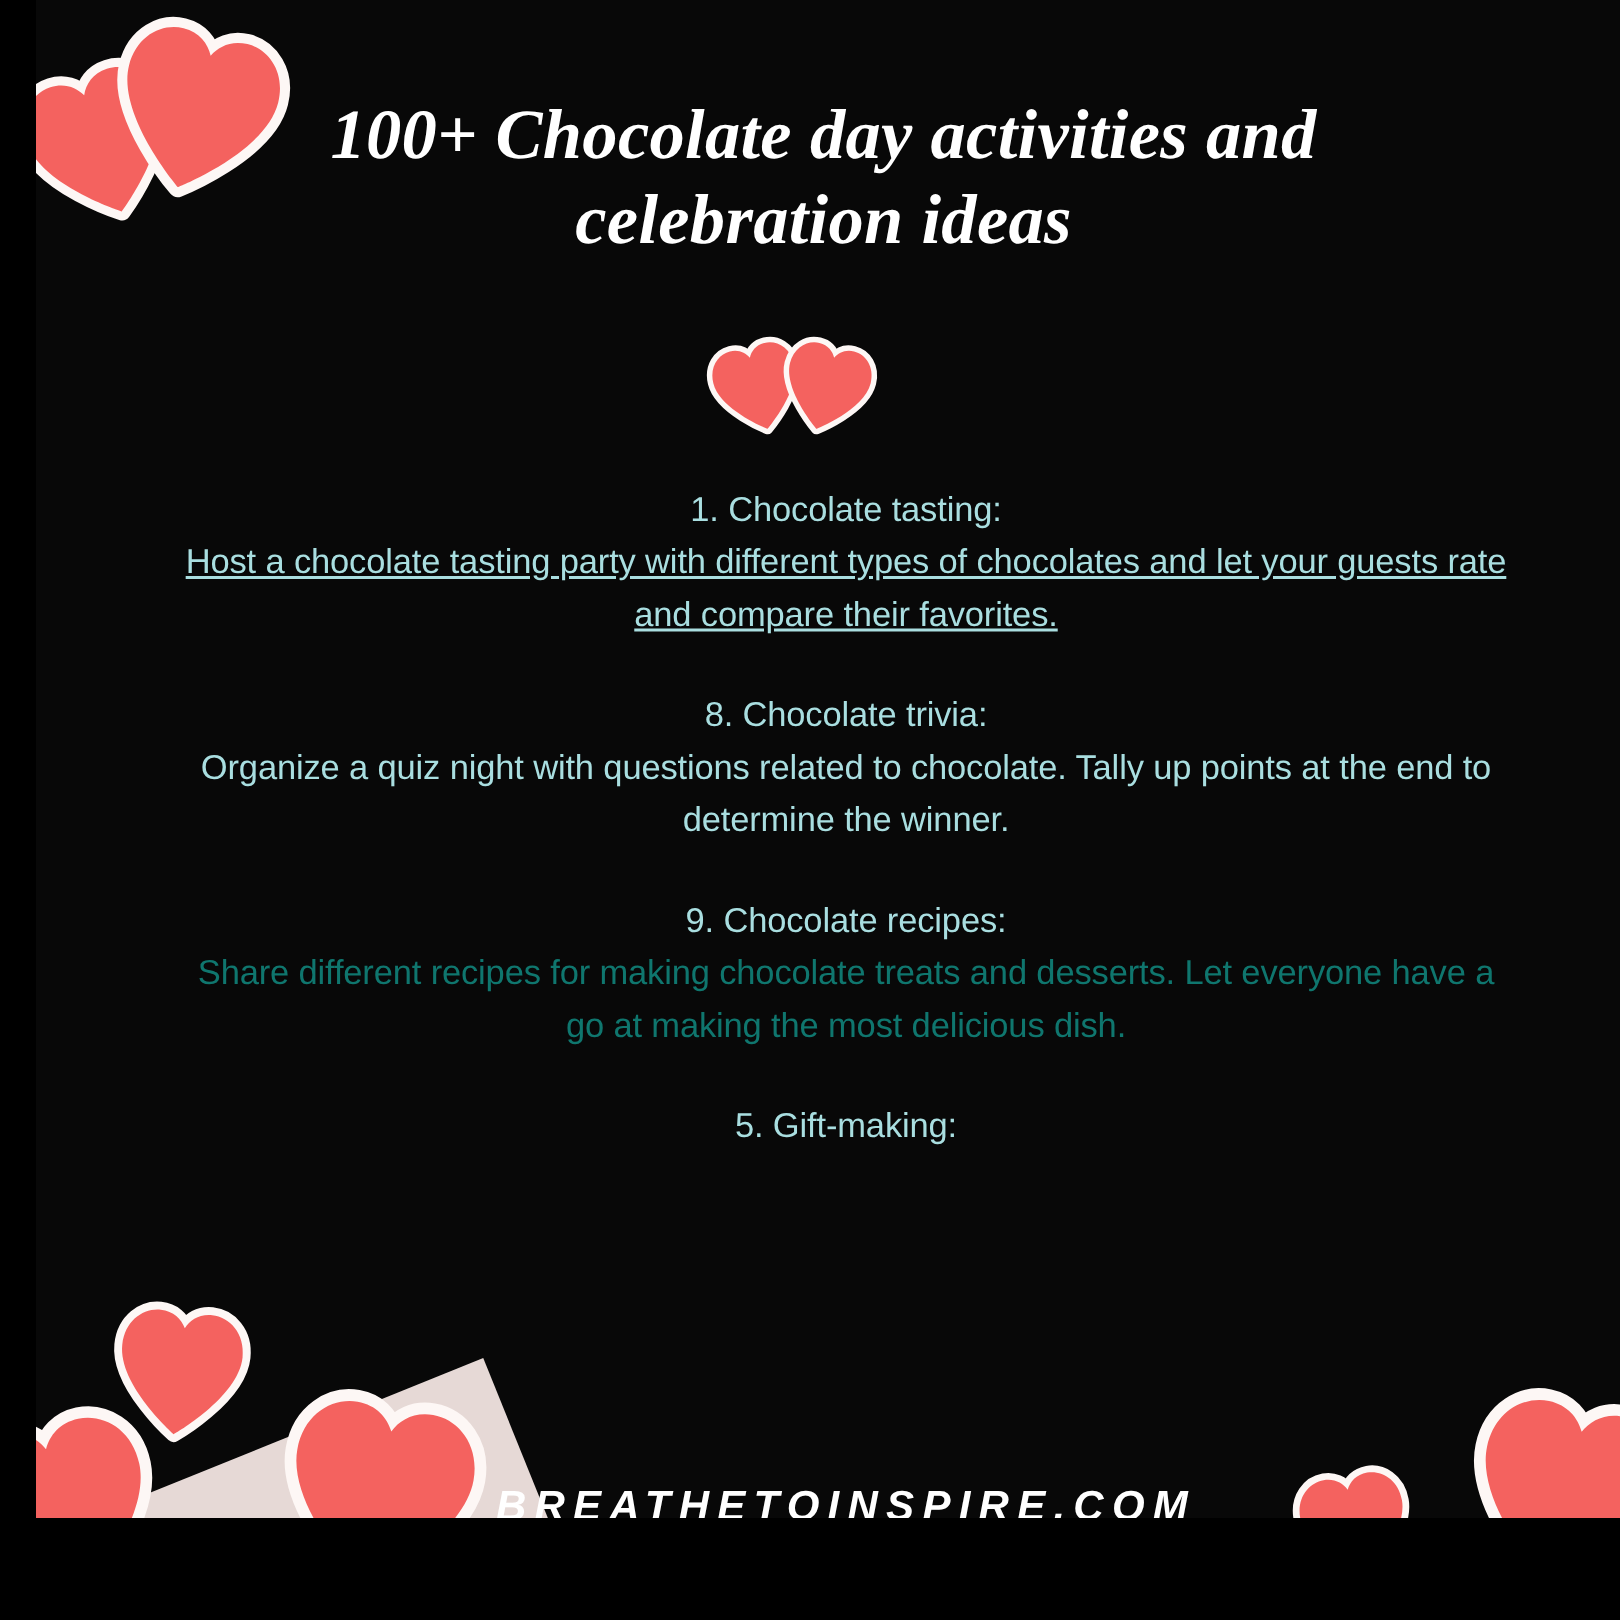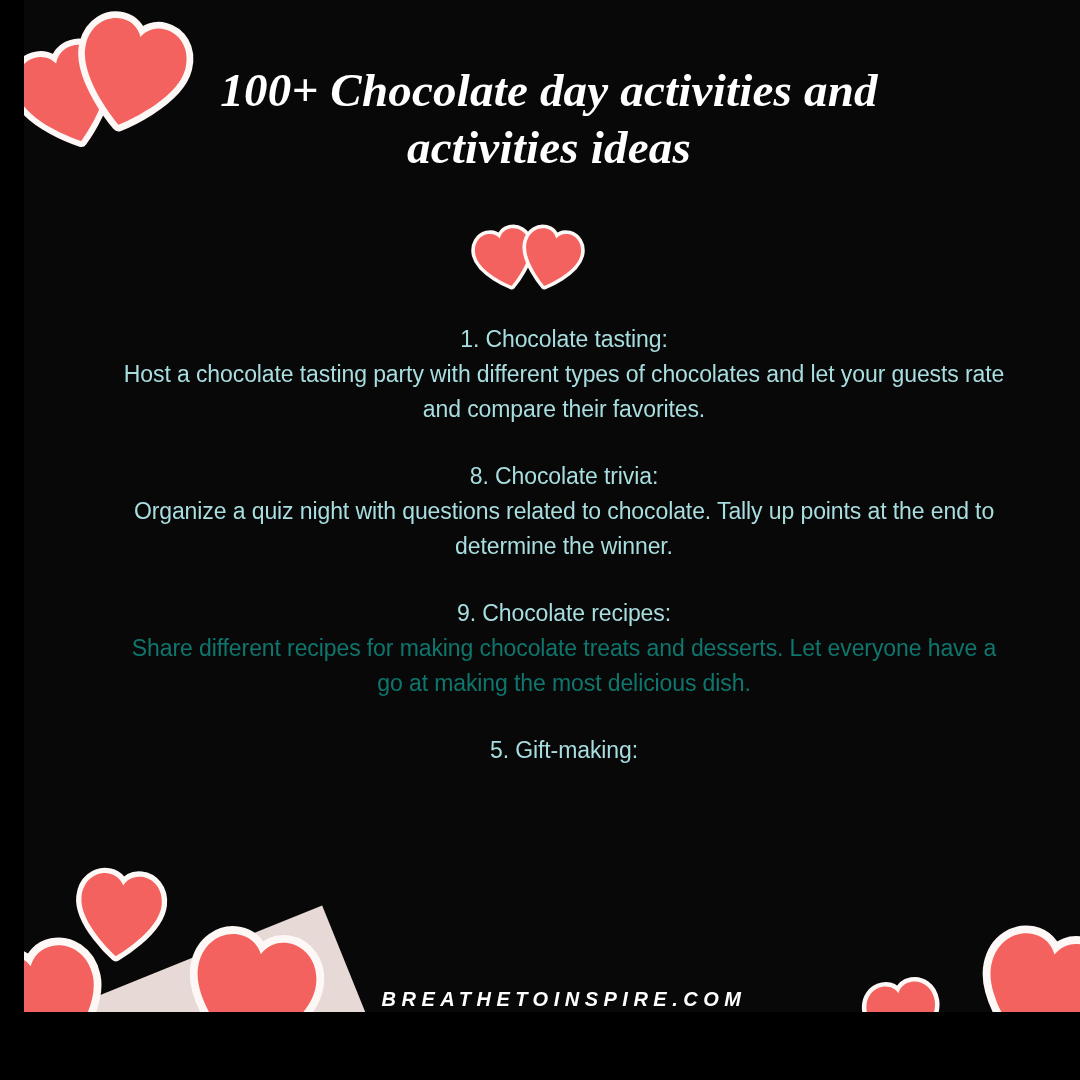--- a/index.html
+++ b/index.html
@@ -110,21 +110,21 @@
     top: 988px;
     width: 1080px;
     text-align: center;
     z-index: 8;
   }
   #footer .url {
     display: inline-block;
     font-family: "Liberation Sans", sans-serif;
     font-weight: bold;
     font-style: italic;
-    font-size: 20px;
+    font-size: 28px;
     letter-spacing: 5.5px;
     color: #FFFFFF;
   }
 </style>
 </head>
 <body>
 
 <div class="poster" style="background: rgb(8, 8, 8);">
 
   <div class="card-shape" id="card-left" style="left: -60px; top: 975px; width: 430px; height: 300px; transform: rotate(-22deg); background: rgb(230, 217, 214);"></div>
@@ -168,40 +168,40 @@
       </div>
       <div class="heart" style="left: 950px; top: 928px; width: 142px; height: 142px; transform: rotate(12deg);">
         <svg viewBox="0 0 100 100" preserveAspectRatio="none">
           <path d="M50,92 C50,92 8,62 8,34 C8,17 20,7 32,7 C41,7 47,12 50,18 C53,12 59,7 68,7 C80,7 92,17 92,34 C92,62 50,92 50,92 Z" fill="#F4625F" stroke="#FDF7F5" stroke-width="11" stroke-linejoin="round" paint-order="stroke fill"></path>
         </svg>
       </div>
     </div>
 
   <div class="title-wrap">
     <div class="title-line" style="color: rgb(255, 255, 255);">100+ Chocolate day activities and</div>
-    <div class="title-line" style="color: rgb(255, 255, 255);">activities ideas</div>
+    <div class="title-line" style="color: rgb(255, 255, 255);">celebration ideas</div>
   </div>
 
   <div id="ornament">
       <div class="heart" style="left: 0px; top: 4px; width: 66px; height: 66px; transform: rotate(-14deg); position: absolute;">
         <svg viewBox="0 0 100 100" preserveAspectRatio="none">
           <path d="M50,92 C50,92 8,62 8,34 C8,17 20,7 32,7 C41,7 47,12 50,18 C53,12 59,7 68,7 C80,7 92,17 92,34 C92,62 50,92 50,92 Z" fill="#F4625F" stroke="#FDF7F5" stroke-width="11" stroke-linejoin="round" paint-order="stroke fill"></path>
         </svg>
       </div>
       <div class="heart" style="left: 46px; top: 4px; width: 66px; height: 66px; transform: rotate(14deg); position: absolute;">
         <svg viewBox="0 0 100 100" preserveAspectRatio="none">
           <path d="M50,92 C50,92 8,62 8,34 C8,17 20,7 32,7 C41,7 47,12 50,18 C53,12 59,7 68,7 C80,7 92,17 92,34 C92,62 50,92 50,92 Z" fill="#F4625F" stroke="#FDF7F5" stroke-width="11" stroke-linejoin="round" paint-order="stroke fill"></path>
         </svg>
       </div>
     </div>
 
   <div class="body-wrap">
     <div class="item">
       <div class="item-title" style="color: rgb(169, 222, 224);">1. Chocolate tasting:</div>
-      <div class="item-desc" style="color: rgb(169, 222, 224);">Host a chocolate tasting party with different types of chocolates and let your guests rate and compare their favorites.</div>
+      <div class="item-desc" style="color: rgb(169, 222, 224); text-decoration: underline;">Host a chocolate tasting party with different types of chocolates and let your guests rate and compare their favorites.</div>
     </div>
     <div class="item">
       <div class="item-title" style="color: rgb(169, 222, 224);">8. Chocolate trivia:</div>
       <div class="item-desc" style="color: rgb(169, 222, 224);">Organize a quiz night with questions related to chocolate. Tally up points at the end to determine the winner.</div>
     </div>
     <div class="item">
       <div class="item-title" style="color: rgb(169, 222, 224);">9. Chocolate recipes:</div>
       <div class="item-desc" style="color: #0f766e;">Share different recipes for making chocolate treats and desserts. Let everyone have a go at making the most delicious dish.</div>
     </div>
     <div class="item">

